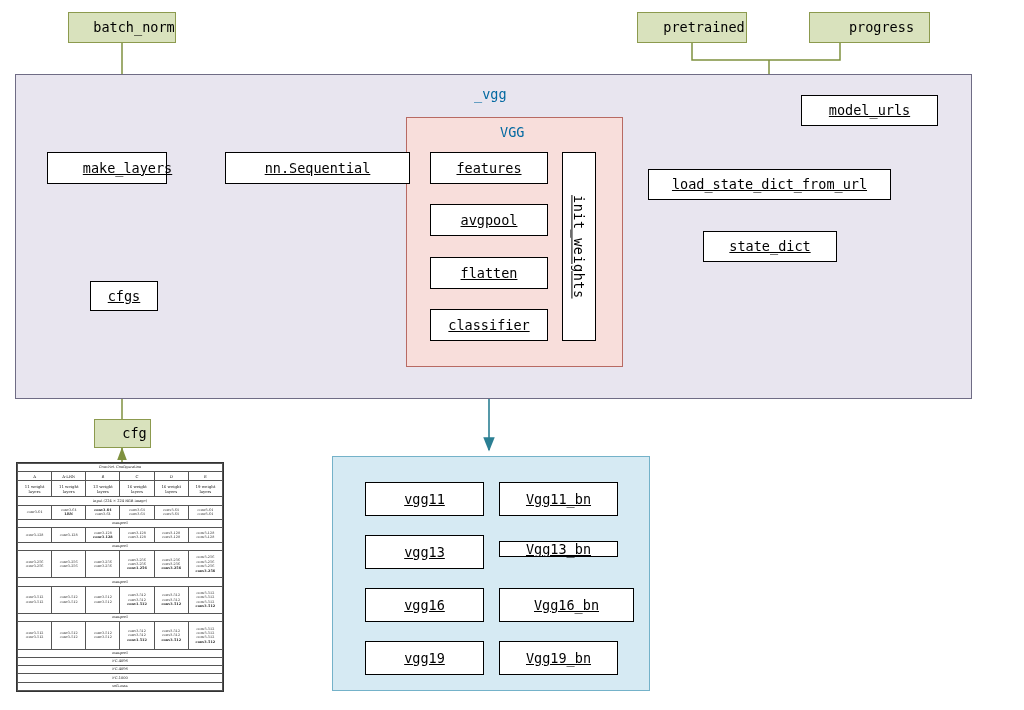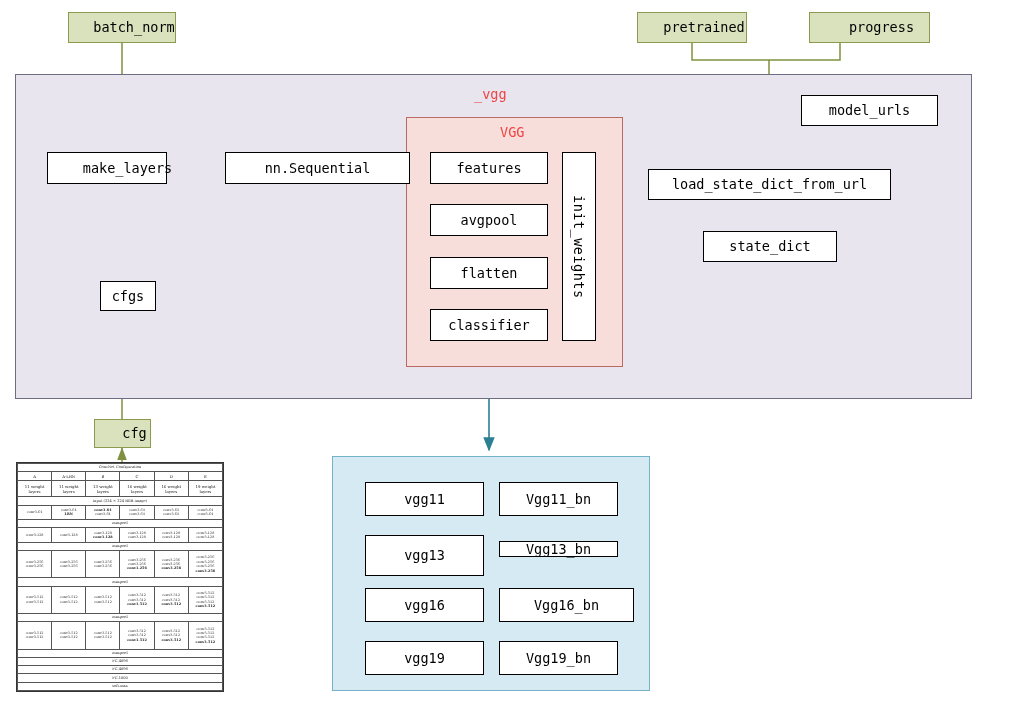--- a/index.html
+++ b/index.html
@@ -5,33 +5,33 @@
   html,body{margin:0;padding:0;background:#ffffff;}
   body{width:1024px;height:710px;position:relative;overflow:hidden;
        font-family:"DejaVu Serif",serif;color:#111;}
   #canvas{position:absolute;left:0;top:0;width:1024px;height:710px;}
 
   .node{position:absolute;box-sizing:border-box;display:flex;align-items:center;
         justify-content:center;text-align:center;line-height:1.1;}
 
   
   .box{background:#ffffff;border:1.2px solid #000000;
-       font-family:"DejaVu Sans Mono",monospace;font-size:13.5px;color:#000;}
+       font-family:"DejaVu Sans Mono",monospace;font-size:13.5px;color:#000;text-decoration:underline;}
 
   
   .green{background:#d9e2bd;border:1.2px solid #8c9a4e;
          font-family:"DejaVu Sans Mono",monospace;font-size:13.5px;color:#000;padding-left:24px;}
 
   
   .cont-vgg{position:absolute;background:#e8e5ef;border:1.2px solid #6f6c85;box-sizing:border-box;}
   .cont-VGG{position:absolute;background:#f8dedb;border:1.2px solid #b86a63;box-sizing:border-box;}
   .cont-blue{position:absolute;background:#d6eaf3;border:1.2px solid #74b2c9;box-sizing:border-box;}
 
   .cont-label{position:absolute;font-family:"DejaVu Sans Mono",monospace;
-              font-size:13.5px;color:#ef4444;white-space:nowrap;}
+              font-size:13.5px;color:#0369a1;white-space:nowrap;}
 
   .vert-label{font-family:"DejaVu Sans Mono",monospace;font-size:13.5px;
               writing-mode:vertical-rl;text-orientation:mixed;
               letter-spacing:0.5px;}
 
   
   #cfg-table{position:absolute;left:16px;top:462px;width:208px;height:230px;
              border:1px solid #333;background:#fff;box-sizing:border-box;}
   #cfg-table table{width:100%;height:100%;border-collapse:collapse;
         font-family:"DejaVu Serif",serif;font-size:3.4px;color:#1a1a1a;
@@ -108,39 +108,39 @@
 
   <div class="cont-blue" style="left:332px;top:456px;width:318px;height:235px;"></div>
 
   <div class="node green" style="left:68px;top:12px;width:108px;height:31px;">batch_norm</div>
   <div class="node green" style="left:637px;top:12px;width:110px;height:31px;">pretrained</div>
   <div class="node green" style="left:809px;top:12px;width:121px;height:31px;">progress</div>
   <div class="node green" style="left:94px;top:419px;width:57px;height:29px;">cfg</div>
 
   <div class="node box" style="left:47px;top:152px;width:120px;height:32px;padding-left:41px;">make_layers</div>
   <div class="node box" style="left:225px;top:152px;width:185px;height:32px;">nn.Sequential</div>
-  <div class="node box" style="left:100px;top:281px;width:56px;height:30px;">cfgs</div>
+  <div class="node box" style="left:90px;top:281px;width:68px;height:30px;">cfgs</div>
 
   <div class="node box" style="left:430px;top:152px;width:118px;height:32px;">features</div>
   <div class="node box" style="left:430px;top:204px;width:118px;height:32px;">avgpool</div>
   <div class="node box" style="left:430px;top:257px;width:118px;height:32px;">flatten</div>
   <div class="node box" style="left:430px;top:309px;width:118px;height:32px;">classifier</div>
 
   <div class="node box" style="left:562px;top:152px;width:34px;height:189px;">
     <span class="vert-label">init_weights</span>
   </div>
 
   <div class="node box" style="left:801px;top:95px;width:137px;height:31px;">model_urls</div>
   <div class="node box" style="left:648px;top:169px;width:243px;height:31px;">load_state_dict_from_url</div>
   <div class="node box" style="left:703px;top:231px;width:134px;height:31px;">state_dict</div>
 
   <div class="node box" style="left:365px;top:482px;width:119px;height:34px;">vgg11</div>
   <div class="node box" style="left:499px;top:482px;width:119px;height:34px;">Vgg11_bn</div>
 
-  <div class="node box" style="left:365px;top:535px;width:119px;height:41px;">vgg13</div>
+  <div class="node box" style="left:365px;top:535px;width:119px;height:34px;">vgg13</div>
   <div class="node box" style="left:499px;top:541px;width:119px;height:16px;">Vgg13_bn</div>
 
   <div class="node box" style="left:365px;top:588px;width:119px;height:34px;">vgg16</div>
   <div class="node box" style="left:499px;top:588px;width:135px;height:34px;">Vgg16_bn</div>
 
   <div class="node box" style="left:365px;top:641px;width:119px;height:34px;">vgg19</div>
   <div class="node box" style="left:499px;top:641px;width:119px;height:34px;">Vgg19_bn</div>
 
   <div id="cfg-table">
     <table>

